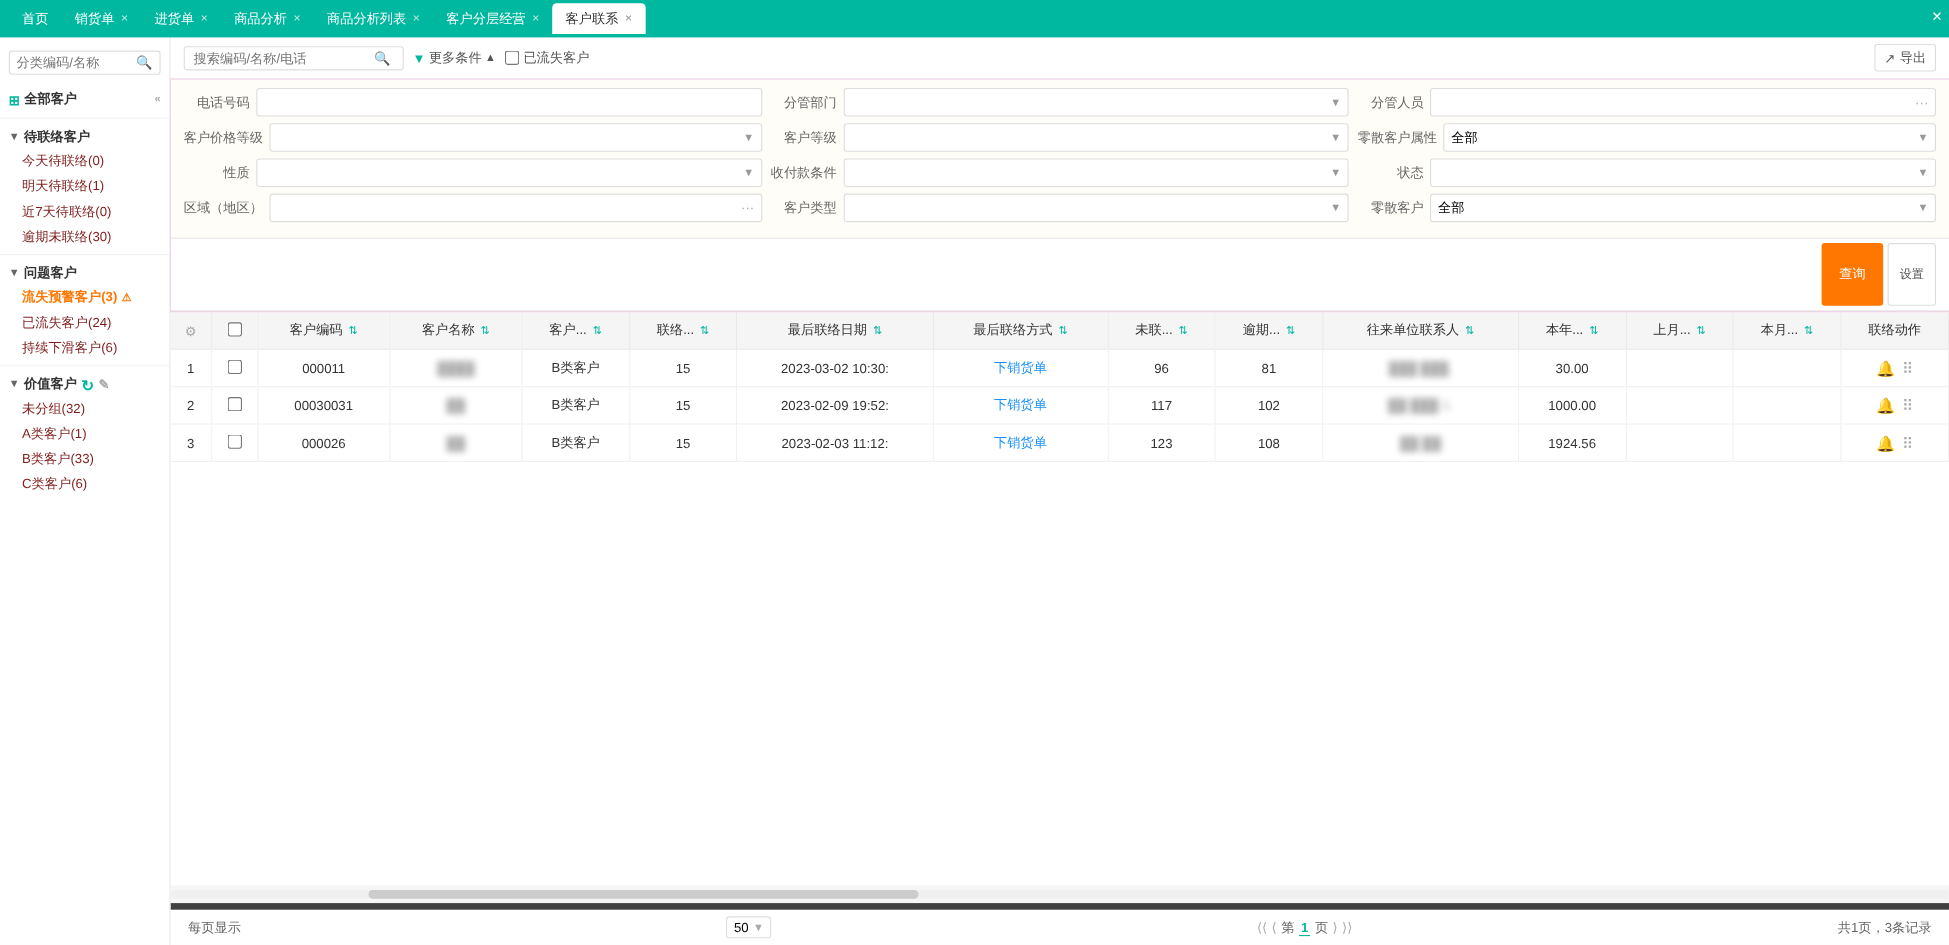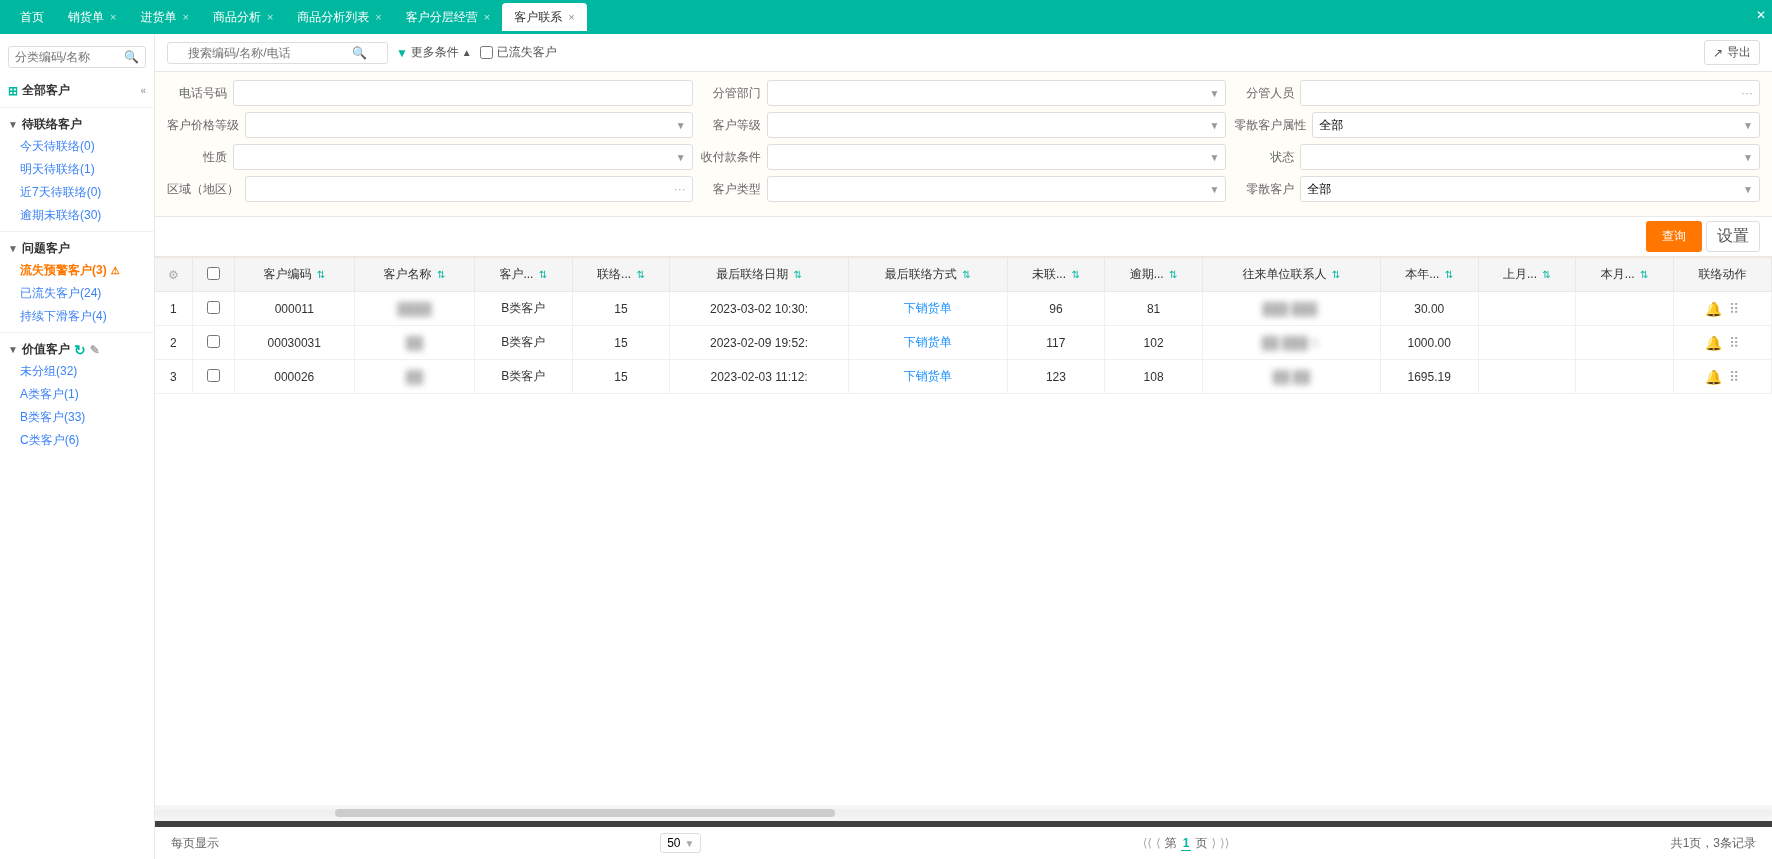--- a/index.html
+++ b/index.html
@@ -47,21 +47,21 @@
     }
     .sidebar-section .collapse-icon { margin-right: 4px; color: #00b8a0; }
 
     .sidebar-group-title {
       padding: 4px 8px 2px 8px; color: #333; font-weight: bold;
       display: flex; align-items: center; cursor: pointer;
     }
     .sidebar-group-title .arrow { margin-right: 4px; font-size: 10px; color: #666; }
 
     .sidebar-item {
-      padding: 3px 8px 3px 20px; color: #3b82f6; cursor: pointer;
+      padding: 3px 8px 3px 20px; color: #7f1d1d; cursor: pointer;
       display: flex; align-items: center;
     }
     .sidebar-item.active { color: #ff7700; font-weight: bold; }
     .sidebar-item .warn-icon { color: #ff7700; margin-left: 4px; font-size: 10px; }
 
     
     .tooltip-box {
       position: absolute; left: 40px; top: 248px; z-index: 100;
       background: #fff; border: 1px solid #ddd; border-radius: 4px;
       padding: 6px 10px; font-size: 12px; color: #666;
@@ -71,21 +71,21 @@
     
     .content { flex: 1; display: flex; flex-direction: column; overflow: hidden; }
 
     
     .toolbar {
       background: white; border-bottom: 1px solid #e8e8e8;
       padding: 6px 12px; display: flex; align-items: center; gap: 8px;
     }
     .toolbar-search {
       display: flex; align-items: center; border: 1px solid #ddd;
-      border-radius: 3px; padding: 3px 20px; min-width: 200px;
+      border-radius: 3px; padding: 3px 8px; min-width: 200px;
     }
     .toolbar-search input { border: none; outline: none; font-size: 12px; width: 160px; }
     .toolbar-search .s-icon { color: #ff7700; margin-left: 4px; cursor: pointer; }
     .toolbar-filter {
       display: flex; align-items: center; color: #555; cursor: pointer; gap: 3px;
     }
     .toolbar-filter .f-icon { color: #00b8a0; }
     .toolbar-checkbox { display: flex; align-items: center; gap: 4px; color: #555; cursor: pointer; }
     .toolbar-right { margin-left: auto; }
     .export-btn {
@@ -121,21 +121,21 @@
     .action-bar {
       display: flex; justify-content: flex-end; padding: 4px 12px;
       gap: 4px; background: white; border-bottom: 1px solid #e8e8e8;
     }
     .btn-query {
       background: #ff7700; color: white; border: none; border-radius: 3px;
       padding: 4px 16px; cursor: pointer; font-size: 12px;
     }
     .btn-settings {
       background: white; color: #555; border: 1px solid #ddd; border-radius: 3px;
-      padding: 4px 10px; cursor: pointer; font-size: 16px;
+      padding: 20px 10px; cursor: pointer; font-size: 11px;
     }
 
     
     .table-container { flex: 1; overflow: auto; background: white; }
     table { width: 100%; border-collapse: collapse; font-size: 12px; }
     thead tr { background: #f5f5f5; border-bottom: 1px solid #e8e8e8; }
     thead th {
       padding: 8px 6px; text-align: center; color: #333; font-weight: normal;
       border-right: 1px solid #e8e8e8; white-space: nowrap; position: relative;
     }
@@ -257,21 +257,21 @@
       <span>问题客户</span>
     </div>
     <div class="sidebar-item active">
       <span>流失预警客户(3)</span>
       <span class="warn-icon">⚠</span>
     </div>
     <div class="sidebar-item">
       <span>已流失客户(24)</span>
     </div>
     <div class="sidebar-item">
-      <span>持续下滑客户(4)</span>
+      <span>持续下滑客户(6)</span>
     </div>
 
 
     <div class="sidebar-divider"></div>
 
     <div class="sidebar-group-title">
       <span class="arrow">▼</span>
       <span>价值客户</span>
       <span style="margin-left:4px;color:#00b8a0;font-size:14px;cursor:pointer;">↻</span>
       <span style="margin-left:4px;color:#aaa;font-size:12px;cursor:pointer;">✎</span>
@@ -526,21 +526,21 @@
             <td><input type="checkbox" style=""></td>
             <td>000026</td>
             <td><span class="blurred">██</span></td>
             <td>B类客户</td>
             <td>15</td>
             <td>2023-02-03 11:12:</td>
             <td class="link-cell">下销货单</td>
             <td>123</td>
             <td>108</td>
             <td><span class="blurred">██ ██</span></td>
-            <td>1695.19</td>
+            <td>1924.56</td>
             <td></td>
             <td></td>
             <td>
               <div class="action-icons">
                 <span class="action-icon">🔔</span>
                 <span class="action-icon">⠿</span>
               </div>
             </td>
           </tr>
         </tbody>

